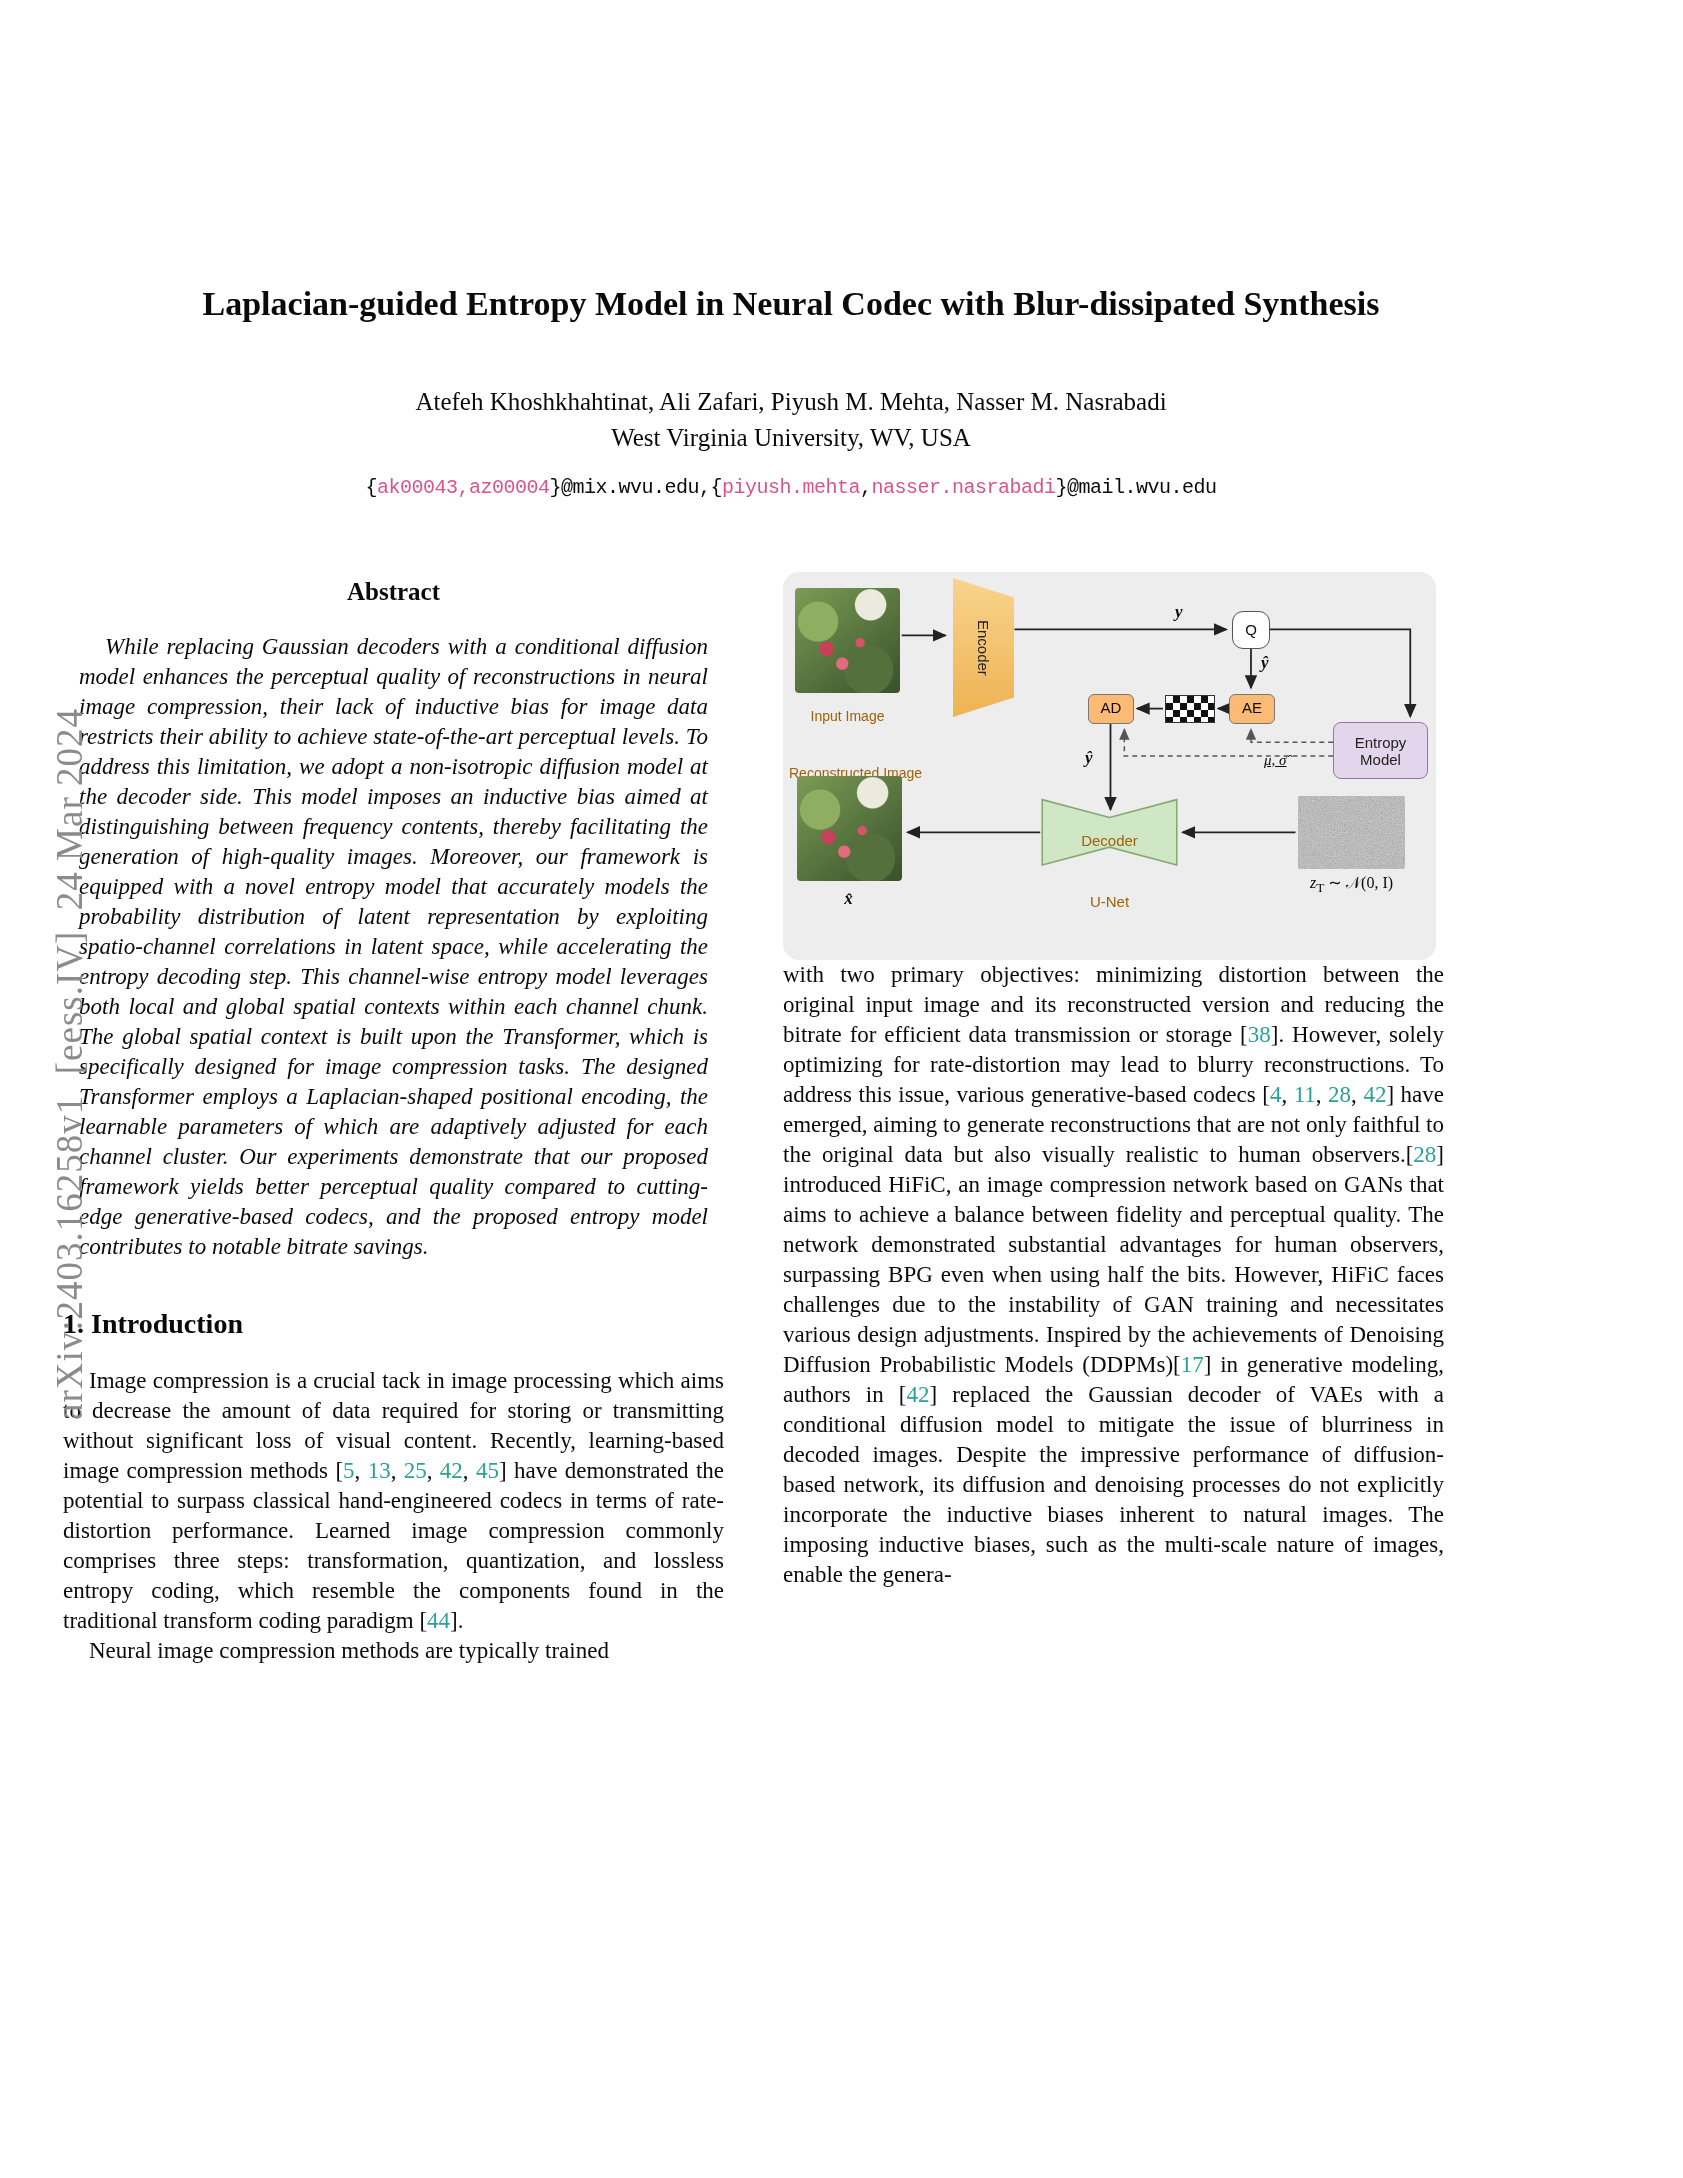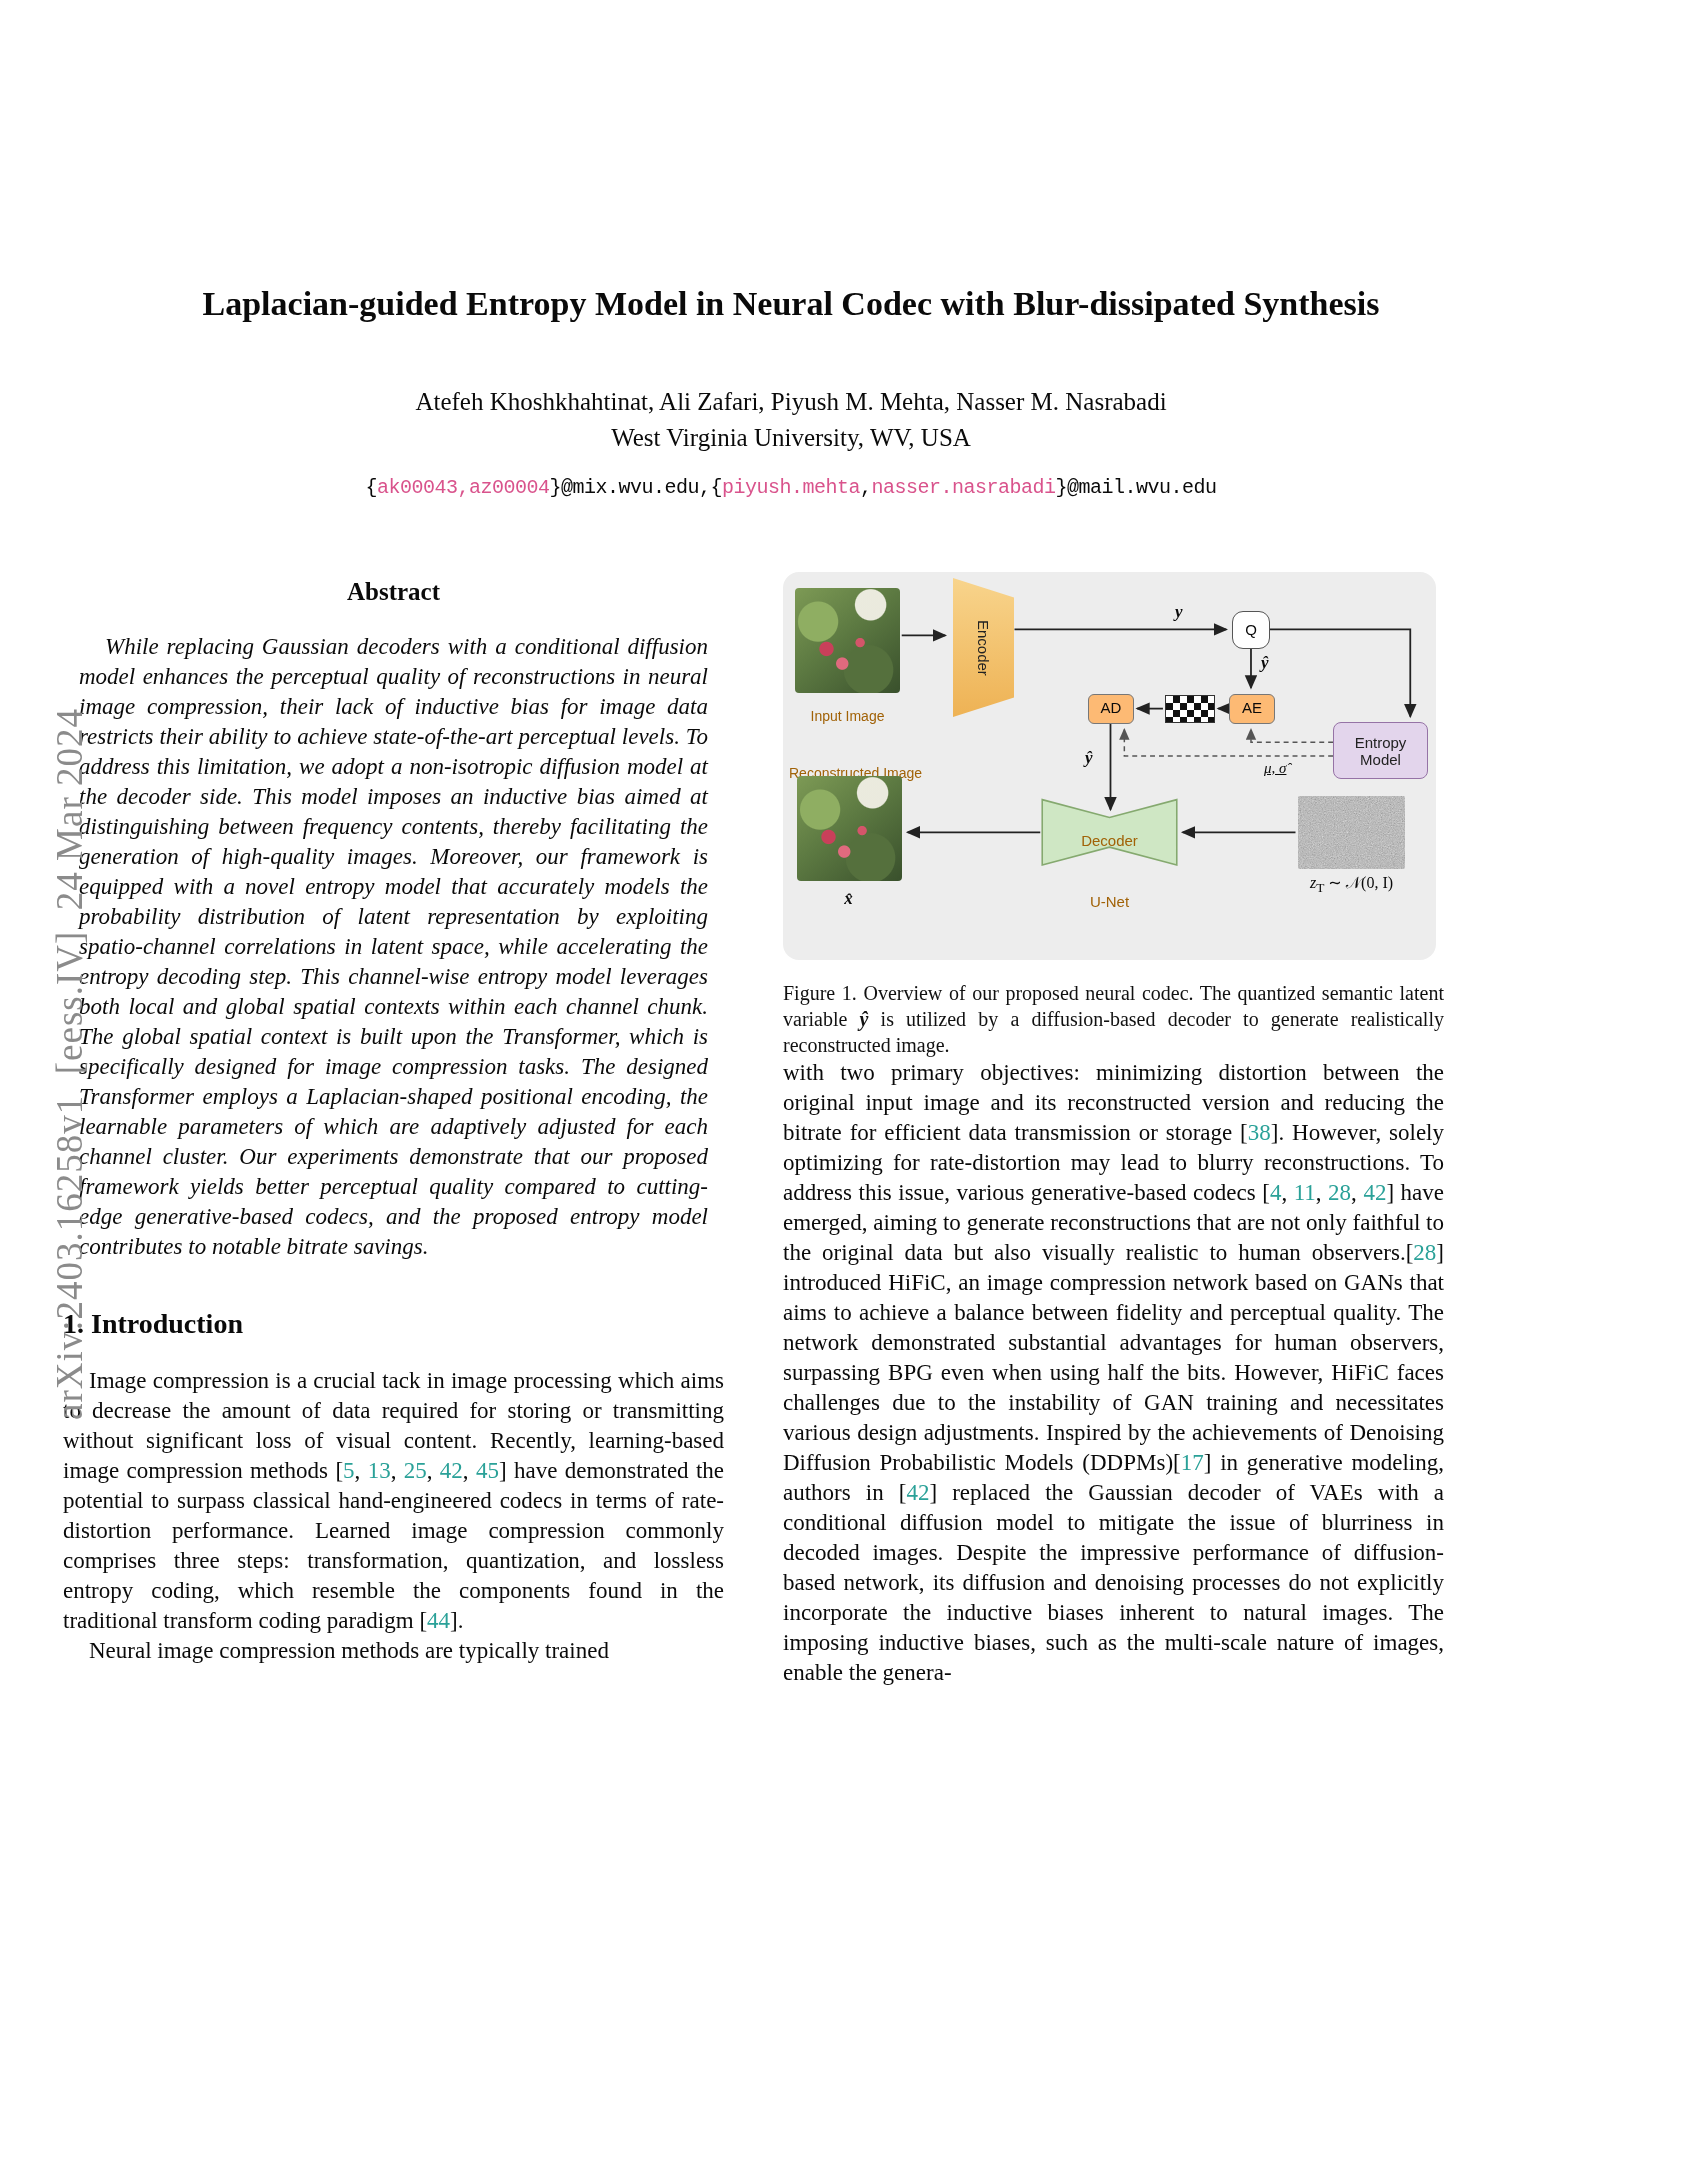--- a/index.html
+++ b/index.html
@@ -197,21 +197,21 @@
             <div class="fig-abs q-node">Q</div>
 
             <div class="fig-abs math-lab" style="left:478px;top:81px;">ŷ</div>
 
             <div class="fig-abs codec-box" style="left:446px;top:122px;">AE</div>
             <div class="fig-abs checker"></div>
             <div class="fig-abs codec-box" style="left:305px;top:122px;">AD</div>
 
             <div class="fig-abs entropy-box">Entropy Model</div>
 
-            <div class="fig-abs math-lab-plain" style="left:481px;top:188px;text-decoration:underline;">μ, σ̂</div>
+            <div class="fig-abs math-lab-plain" style="left:481px;top:180px;text-decoration:underline;">μ, σ̂</div>
 
             <div class="fig-abs math-lab" style="left:302px;top:176px;">ŷ</div>
 
             <div class="fig-abs fig-label" style="left:267px;top:251px;width:119px;font-size:15px;">Decoder</div>
             <div class="fig-abs fig-label" style="left:277px;top:312px;width:99px;font-size:15px;">U-Net</div>
 
             <div class="fig-abs noise-box">
               <svg width="107" height="73" viewBox="0 0 108 74">
                 <filter id="nz">
                     <feTurbulence type="fractalNoise" baseFrequency="0.9" numOctaves="3" stitchTiles="stitch"></feTurbulence>
@@ -222,21 +222,20 @@
             </div>
             <div class="fig-abs" style="left:503px;top:301px;width:131px;text-align:center;font-size:16px;">
               <i>z</i><sub>T</sub><span> ∼ 𝒩(0, I)</span>
             </div>
 
             <div class="fig-abs fig-label" style="left:6px;top:184px;text-align:left;">Reconstructed Image</div>
             <div class="fig-abs thumb" style="left:14px;top:204px;"></div>
             <div class="fig-abs math-lab" style="left:40px;top:317px;width:51px;text-align:center;">x̂</div>
 
           </div>
-          <figcaption><span>Figure 1. Overview of our proposed neural codec. The quantized semantic latent variable </span><span class="run-math">ŷ</span><span> is utilized by a diffusion-based decoder to generate realistically reconstructed image.</span></figcaption>
         </figure>
 
         <p class="body right-body"><span>with two primary objectives: minimizing distortion between the original input image and its reconstructed version and reducing the bitrate for efficient data transmission or storage [</span><span class="run-cite">38</span><span>]. However, solely optimizing for rate-distortion may lead to blurry reconstructions. To address this issue, various generative-based codecs [</span><span class="run-cite">4</span><span>, </span><span class="run-cite">11</span><span>, </span><span class="run-cite">28</span><span>, </span><span class="run-cite">42</span><span>] have emerged, aiming to generate reconstructions that are not only faithful to the original data but also visually realistic to human observers.[</span><span class="run-cite">28</span><span>] introduced HiFiC, an image compression network based on GANs that aims to achieve a balance between fidelity and perceptual quality. The network demonstrated substantial advantages for human observers, surpassing BPG even when using half the bits. However, HiFiC faces challenges due to the instability of GAN training and necessitates various design adjustments. Inspired by the achievements of Denoising Diffusion Probabilistic Models (DDPMs)[</span><span class="run-cite">17</span><span>] in generative modeling, authors in [</span><span class="run-cite">42</span><span>] replaced the Gaussian decoder of VAEs with a conditional diffusion model to mitigate the issue of blurriness in decoded images. Despite the impressive performance of diffusion-based network, its diffusion and denoising processes do not explicitly incorporate the inductive biases inherent to natural images. The imposing inductive biases, such as the multi-scale nature of images, enable the genera-</span></p>
       </div>
 
     </div>
   </div>
 </div>
 
 

